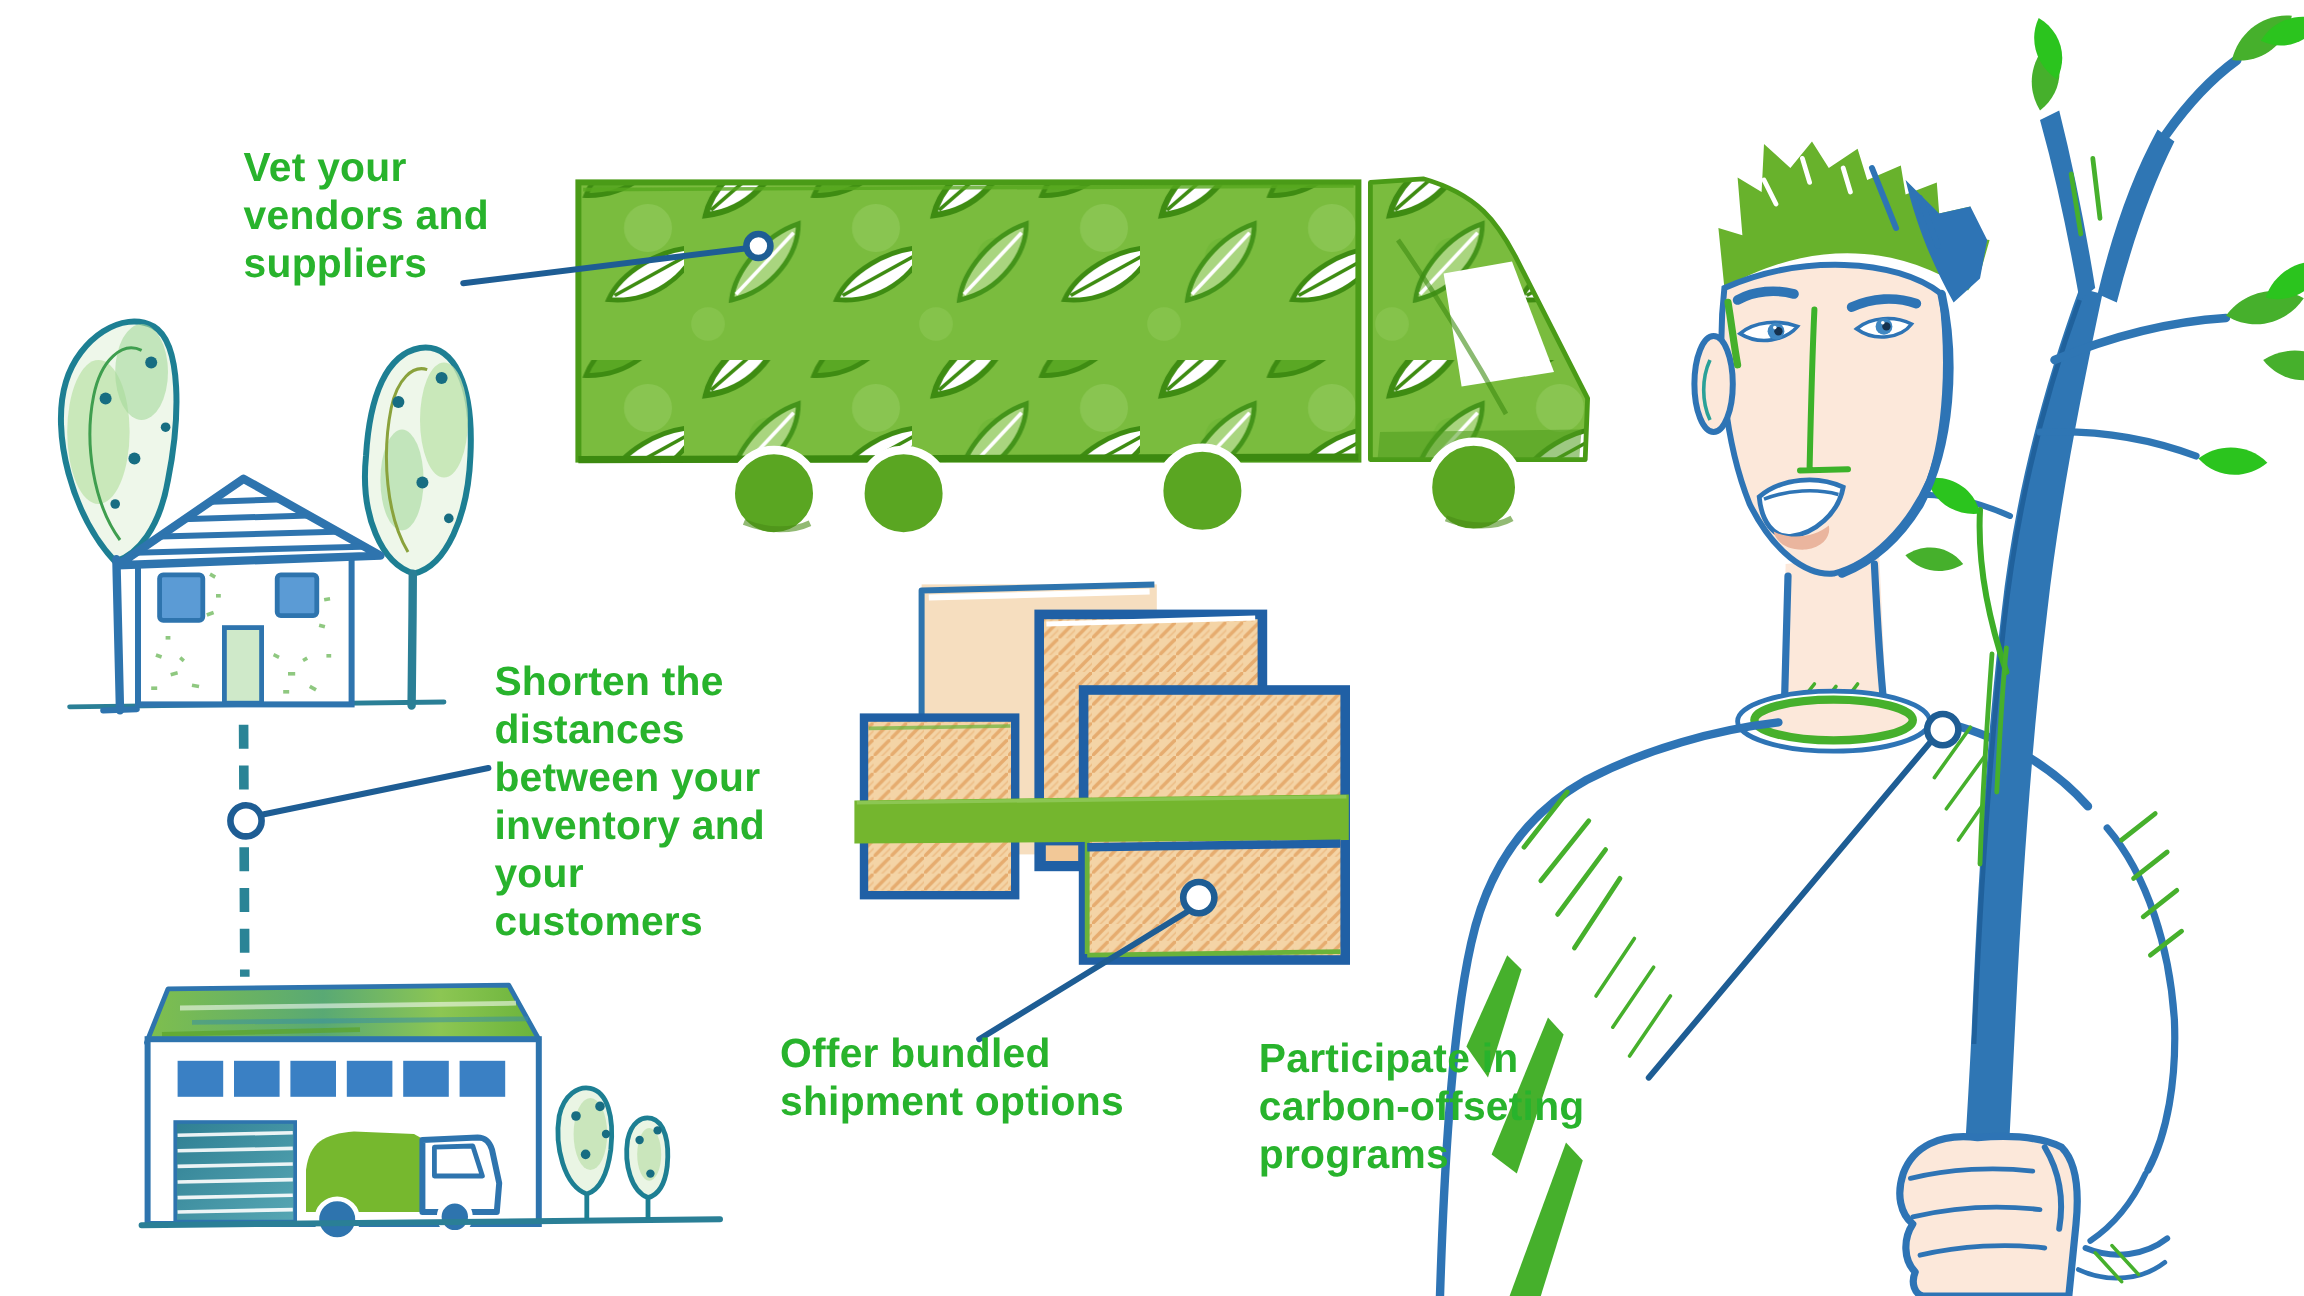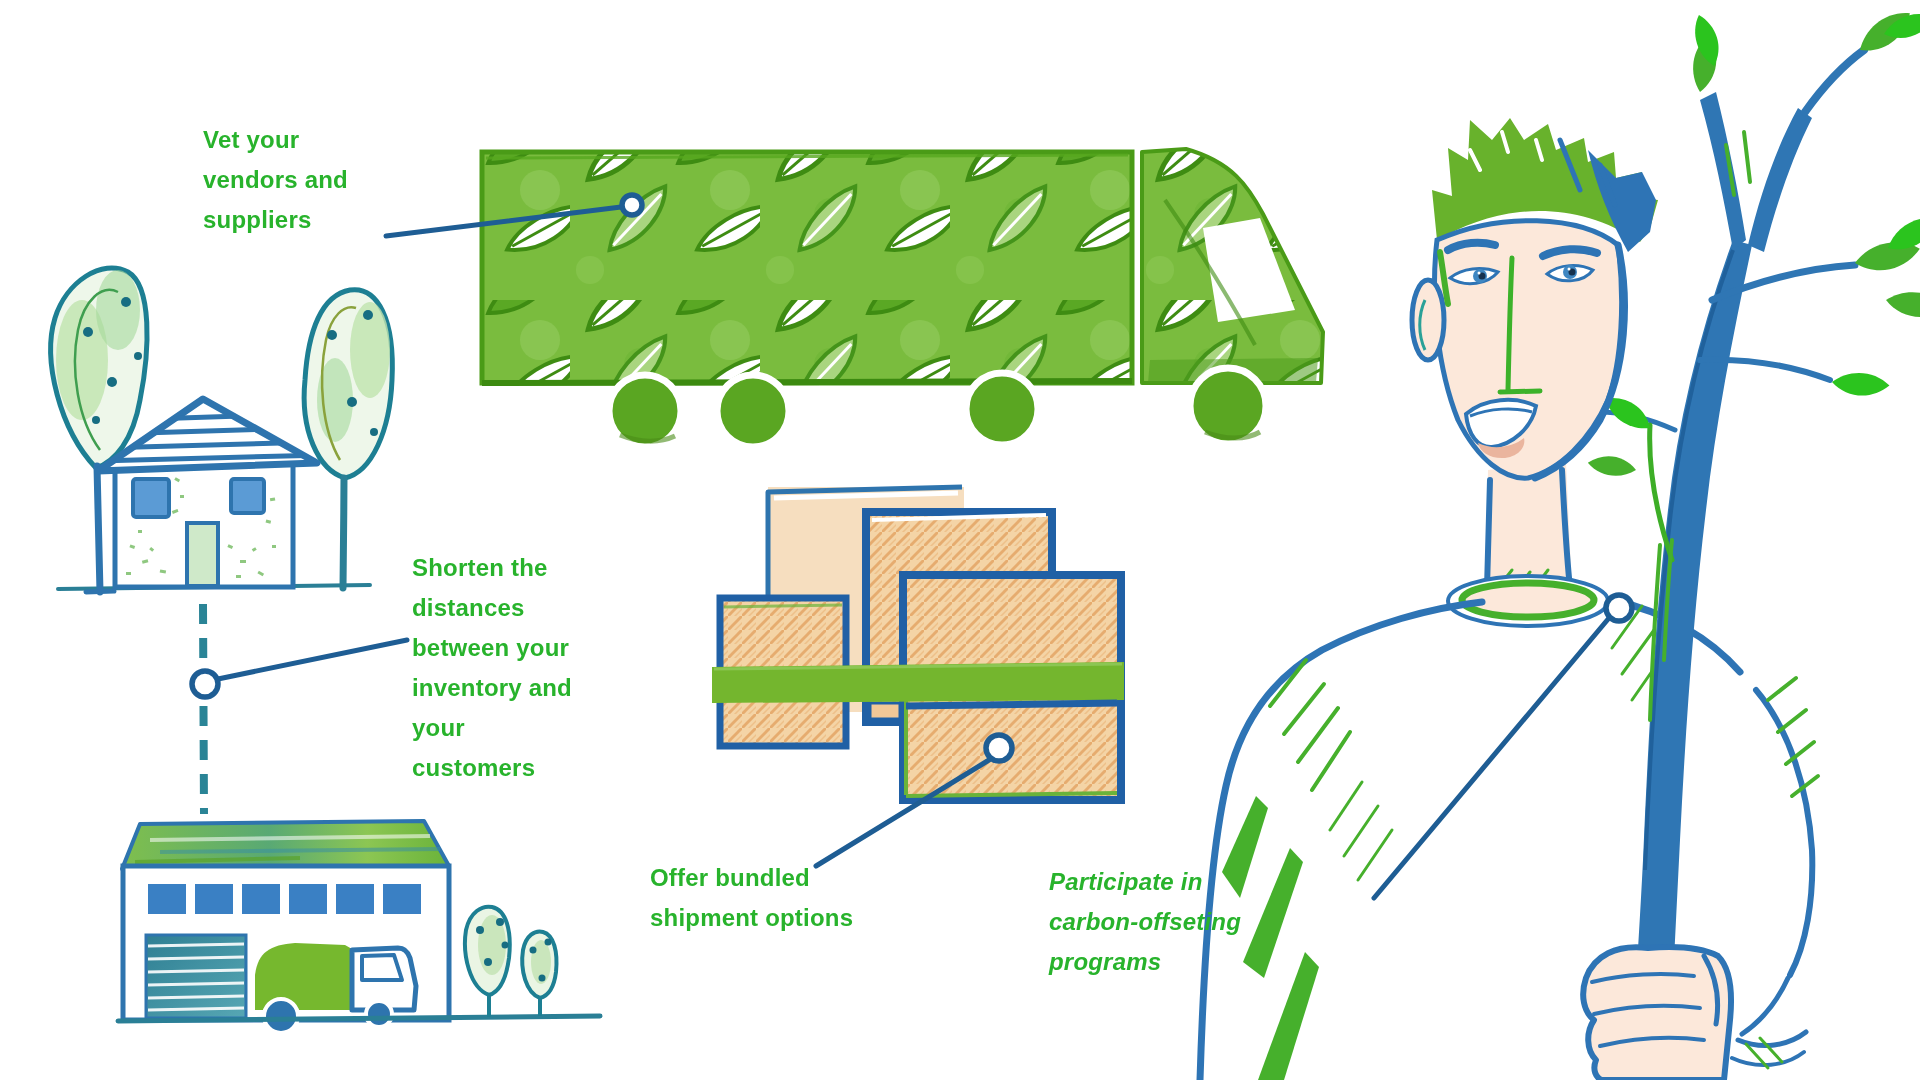--- a/index.html
+++ b/index.html
@@ -1,19 +1,19 @@
 <!DOCTYPE html>
 <html style="--c-label_green: #28b32c; --c-callout_blue: #1e5d94; --c-outline_blue: #2e74b5; --c-teal: #217f96; --c-leaf_dark: #3e8c12; --c-leaf_mid: #5aa824; --c-leaf_light: #a9d57f; --c-leaf_bg: #7abc3e; --c-wheel_green: #5aa622; --c-band_green: #74b62e; --c-cardboard: #f4d4a6; --c-cardboard_hatch: #e3a361; --c-cardboard_plain: #f6debf; --c-window_blue: #5b9bd5; --c-warehouse_window_blue: #3a80c4; --c-door_green: #cfe9c9; --c-skin: #fce8da; --c-hair_green: #68b22c; --c-hatch_green: #46b02c; --c-trunk_blue: #2f76b4; --c-bright_leaf: #2bc41e;"><head>
 <meta charset="utf-8">
 <style>
   html,body{margin:0;padding:0;background:#fff;}
   .stage{position:relative;width:1920px;height:1080px;background:#fff;overflow:hidden;
          font-family:"Liberation Sans", sans-serif;}
   .stage svg{position:absolute;left:0;top:0;}
-  .label{position:absolute;font-weight:700;font-size:24px;line-height:40px;
+  .label{position:absolute;font-weight:700;font-size:34px;line-height:40px;
          color:var(--c-label_green,#28b32c);white-space:pre-line;letter-spacing:.2px;}
   .cl-line{stroke:var(--c-callout_blue,#1e5d94);stroke-width:5;fill:none;stroke-linecap:round;}
   .cl-dot{fill:#ffffff;stroke:var(--c-callout_blue,#1e5d94);stroke-width:5.5;}
   .outl{stroke:var(--c-outline_blue,#2e74b5);fill:none;stroke-linecap:round;}
   .hatchg{stroke:var(--c-hatch_green,#46b02c);fill:none;stroke-linecap:round;}
 </style>
 </head>
 <body>
 
 <div class="stage">
@@ -356,16 +356,16 @@
 vendors and
 suppliers</div>
   <div class="label" style="left:412px;top:548px;">Shorten the
 distances
 between your
 inventory and
 your
 customers</div>
   <div class="label" style="left:650px;top:858px;">Offer bundled
 shipment options</div>
-  <div class="label" style="left:1049px;top:862px;font-style:italic;">Participate in
+  <div class="label" style="left:1049px;top:862px;">Participate in
 carbon-offseting
 programs</div>
 </div>
 
 </body></html>

